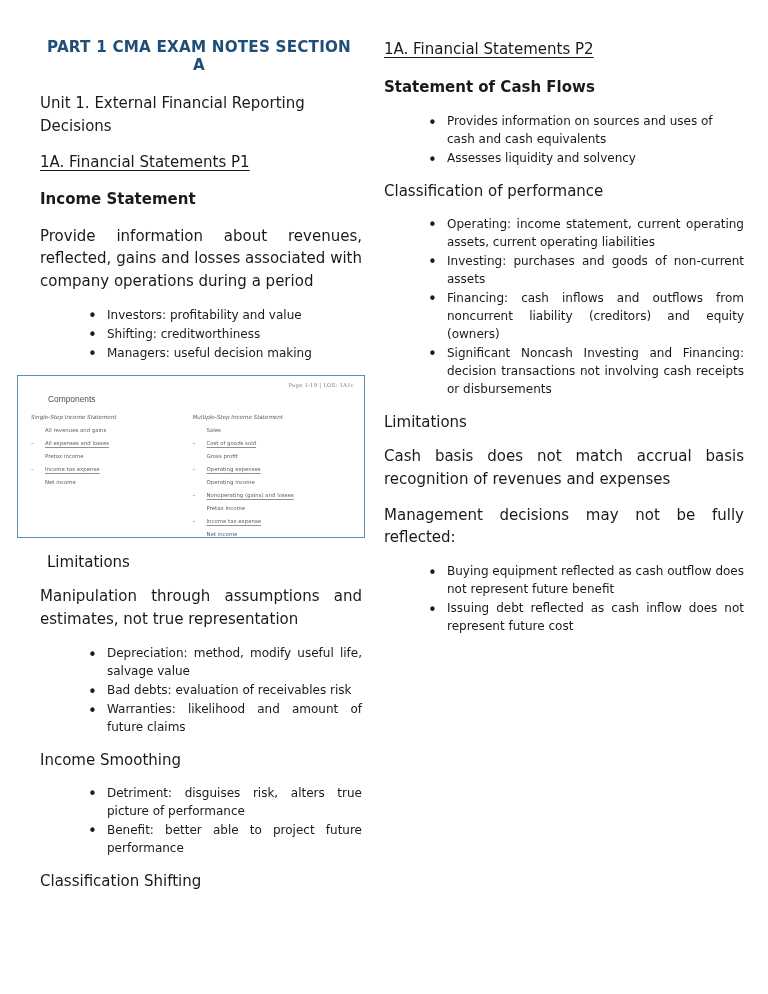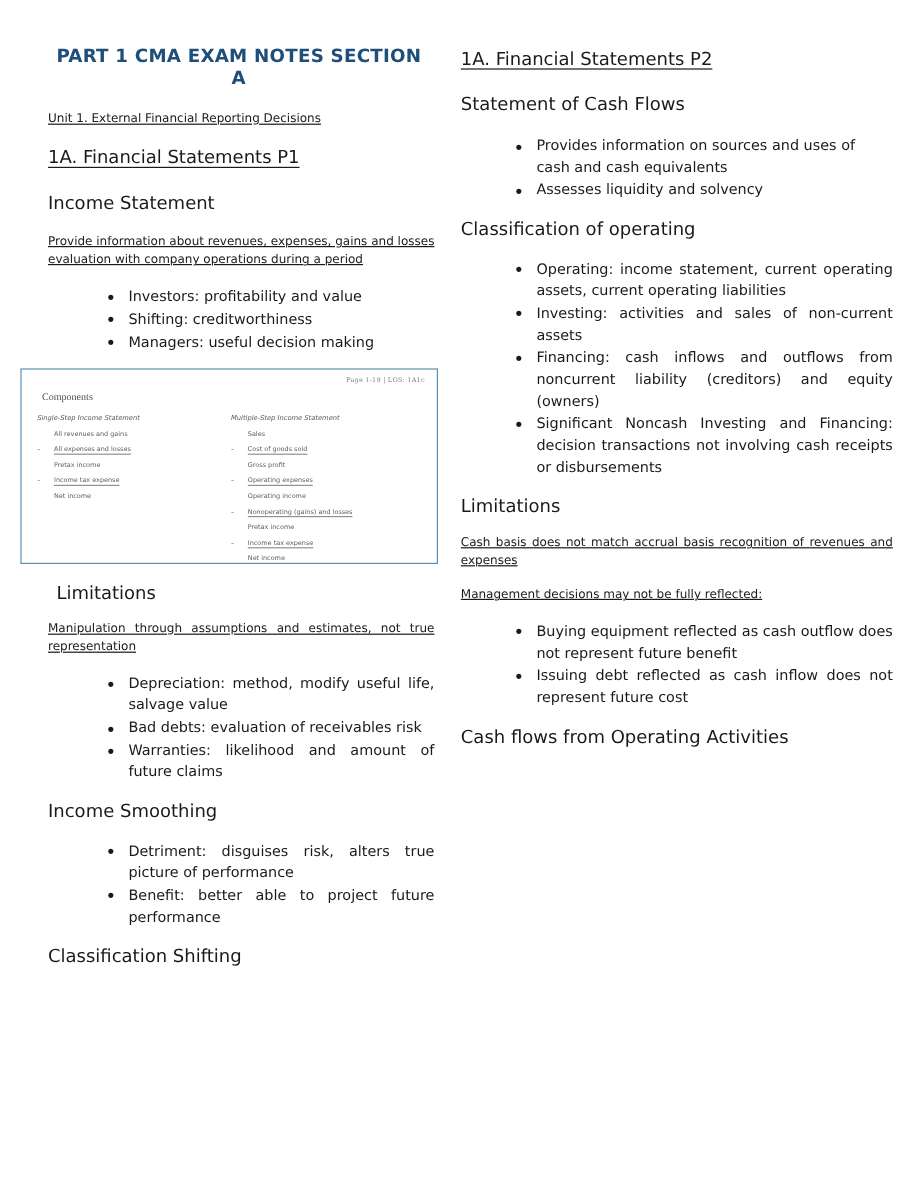--- a/index.html
+++ b/index.html
@@ -53,41 +53,40 @@
     color: #1F4E79;
     font-weight: bold;
     font-size: 15.2px;
     letter-spacing: 0.2px;
     text-align: center;
     margin: 0 0 18px 0;
     padding-right: 4px;
   }
 
   .para {
-    font-size: 10px;
+    font-size: 15px;
     line-height: 1.52;
     margin: 12px 0 13px 0;
     text-align: justify;
     text-justify: inter-word;
-    text-decoration: underline;
   }
   .para.plain { text-align: left; }
 
   .heading-underline {
     font-size: 15px;
     line-height: 1.5;
     margin: 0 0 15px 0;
     text-decoration: underline;
     text-underline-offset: 3px;
     display: inline-block;
   }
 
   .heading-bold {
     font-size: 15px;
-    font-weight: normal;
+    font-weight: bold;
     line-height: 1.5;
     margin: 0 0 14px 0;
   }
 
   .subheading {
     font-size: 15px;
     line-height: 1.5;
     margin: 0 0 12px 0;
   }
   .subheading.indented { padding-left: 7px; }
@@ -135,24 +134,24 @@
     right: 10px;
     font-size: 5.4px;
     color: #7a7f85;
     font-family: "DejaVu Serif", "Liberation Serif", serif;
     letter-spacing: 0.2px;
     white-space: nowrap;
   }
   .slide-title {
     position: absolute;
     top: 18px;
-    left: 17px;
+    left: 30px;
     font-size: 8.4px;
     color: #4a4f55;
-    font-family: Liberation Serif, serif;
+    font-family: Liberation Sans, sans-serif;
   }
   .slide-cols {
     position: absolute;
     top: 38px;
     left: 13px;
     right: 10px;
     display: flex;
   }
   .slide-col { width: 168px; }
   .slide-col-head {
@@ -196,21 +195,21 @@
       <div class="doc-title">PART 1 CMA EXAM NOTES SECTION A</div>
 
       <div class="para plain">Unit 1. External Financial Reporting Decisions</div>
 
       <div>
         <span class="heading-underline">1A. Financial Statements P1</span>
       </div>
 
       <div class="heading-bold">Income Statement</div>
 
-      <div class="para">Provide information about revenues, expenses, gains and losses evaluation with company operations during a period</div>
+      <div class="para">Provide information about revenues, reflected, gains and losses associated with company operations during a period</div>
 
       <ul class="bullets">
         <li class="plain">Investors: profitability and value</li>
         <li class="plain">Shifting: creditworthiness</li>
         <li class="plain">Managers: useful decision making</li>
       </ul>
 
       <div class="slide-figure">
         <div class="slide-meta">Page 1-19  |  LOS: 1A1c</div>
         <div class="slide-title">Components</div>
@@ -299,39 +298,38 @@
         <span class="heading-underline">1A. Financial Statements P2</span>
       </div>
 
       <div class="heading-bold">Statement of Cash Flows</div>
 
       <ul class="bullets tight-indent">
         <li class="plain">Provides information on sources and uses of cash and cash equivalents</li>
         <li class="plain">Assesses liquidity and solvency</li>
       </ul>
 
-      <div class="subheading">Classification of operating</div>
+      <div class="subheading">Classification of performance</div>
 
       <ul class="bullets tight-indent">
         <li>Operating: income statement, current operating assets, current operating liabilities</li>
-        <li>Investing: activities and sales of non-current assets</li>
+        <li>Investing: purchases and goods of non-current assets</li>
         <li>Financing: cash inflows and outflows from noncurrent liability (creditors) and equity (owners)</li>
         <li>Significant Noncash Investing and Financing: decision transactions not involving cash receipts or disbursements</li>
       </ul>
 
       <div class="subheading">Limitations</div>
 
       <div class="para">Cash basis does not match accrual basis recognition of revenues and expenses</div>
 
       <div class="para">Management decisions may not be fully reflected:</div>
 
       <ul class="bullets tight-indent">
         <li>Buying equipment reflected as cash outflow does not represent future benefit</li>
         <li>Issuing debt reflected as cash inflow does not represent future cost</li>
       </ul>
 
-      <div class="heading-bold">Cash flows from Operating Activities</div>
 
 
     </div>
 
   </div>
 </div>
 
 </body></html>

